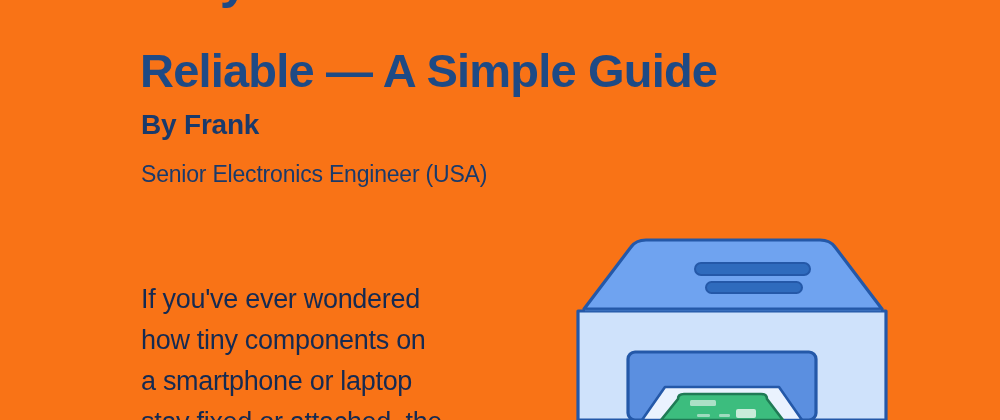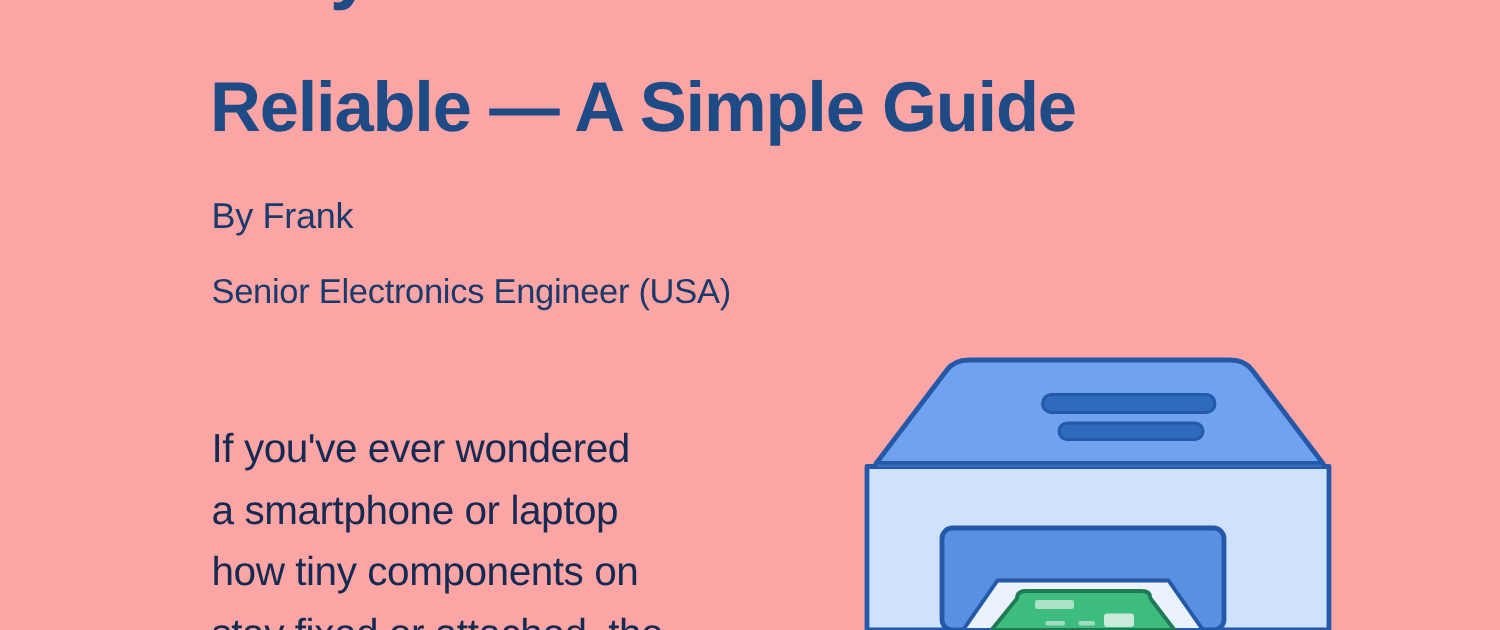--- a/index.html
+++ b/index.html
@@ -11,21 +11,21 @@
     height: 420px;
     overflow: hidden;
     background: #f4f8fc;
     font-family: "Liberation Sans", sans-serif;
     position: relative;
   }
 
   #page {
     position: absolute;
     inset: 0;
-    background: #fca5a5;
+    background: #f97316;
     overflow: hidden;
     padding-left: 22px;
   }
 
   
   .clipped-above {
     position: absolute;
     left: 140px;
     top: -52px;
     width: 760px;
@@ -53,26 +53,25 @@
 
   
   .byline {
     position: absolute;
     left: 141px;
     top: 106px;
     width: 620px;
     color: #1a3a6b;
   }
   .byline-name {
-    font-size: 24px;
-    font-weight: 400;
+    font-size: 28px;
+    font-weight: 700;
     line-height: 38px;
     letter-spacing: -0.2px;
     white-space: nowrap;
-    margin-top: 20px;
   }
   .byline-role {
     font-size: 23px;
     font-weight: 500;
     line-height: 40px;
     letter-spacing: -0.2px;
     white-space: nowrap;
     margin-top: 10px;
   }
 
@@ -115,22 +114,22 @@
 
   <h1 class="title">Reliable — A Simple Guide</h1>
 
   <div class="byline">
     <div class="byline-name">By Frank</div>
     <div class="byline-role">Senior Electronics Engineer (USA)</div>
   </div>
 
   <div class="body-copy">
     <div class="body-line">If you've ever wondered</div>
+    <div class="body-line">how tiny components on</div>
     <div class="body-line">a smartphone or laptop</div>
-    <div class="body-line">how tiny components on</div>
     <div class="body-line">stay fixed or attached, the</div>
   </div>
 
   <div class="illustration">
     <svg viewBox="0 0 470 195" xmlns="http://www.w3.org/2000/svg">
 
       <path d="M 48 86 L 356 86 L 356 195 L 48 195 Z" fill="#cfe2fb" stroke="#2458a8" stroke-width="3.2" stroke-linejoin="round"></path>
 
       <path d="M 101 22
                Q 106 15 116 15

